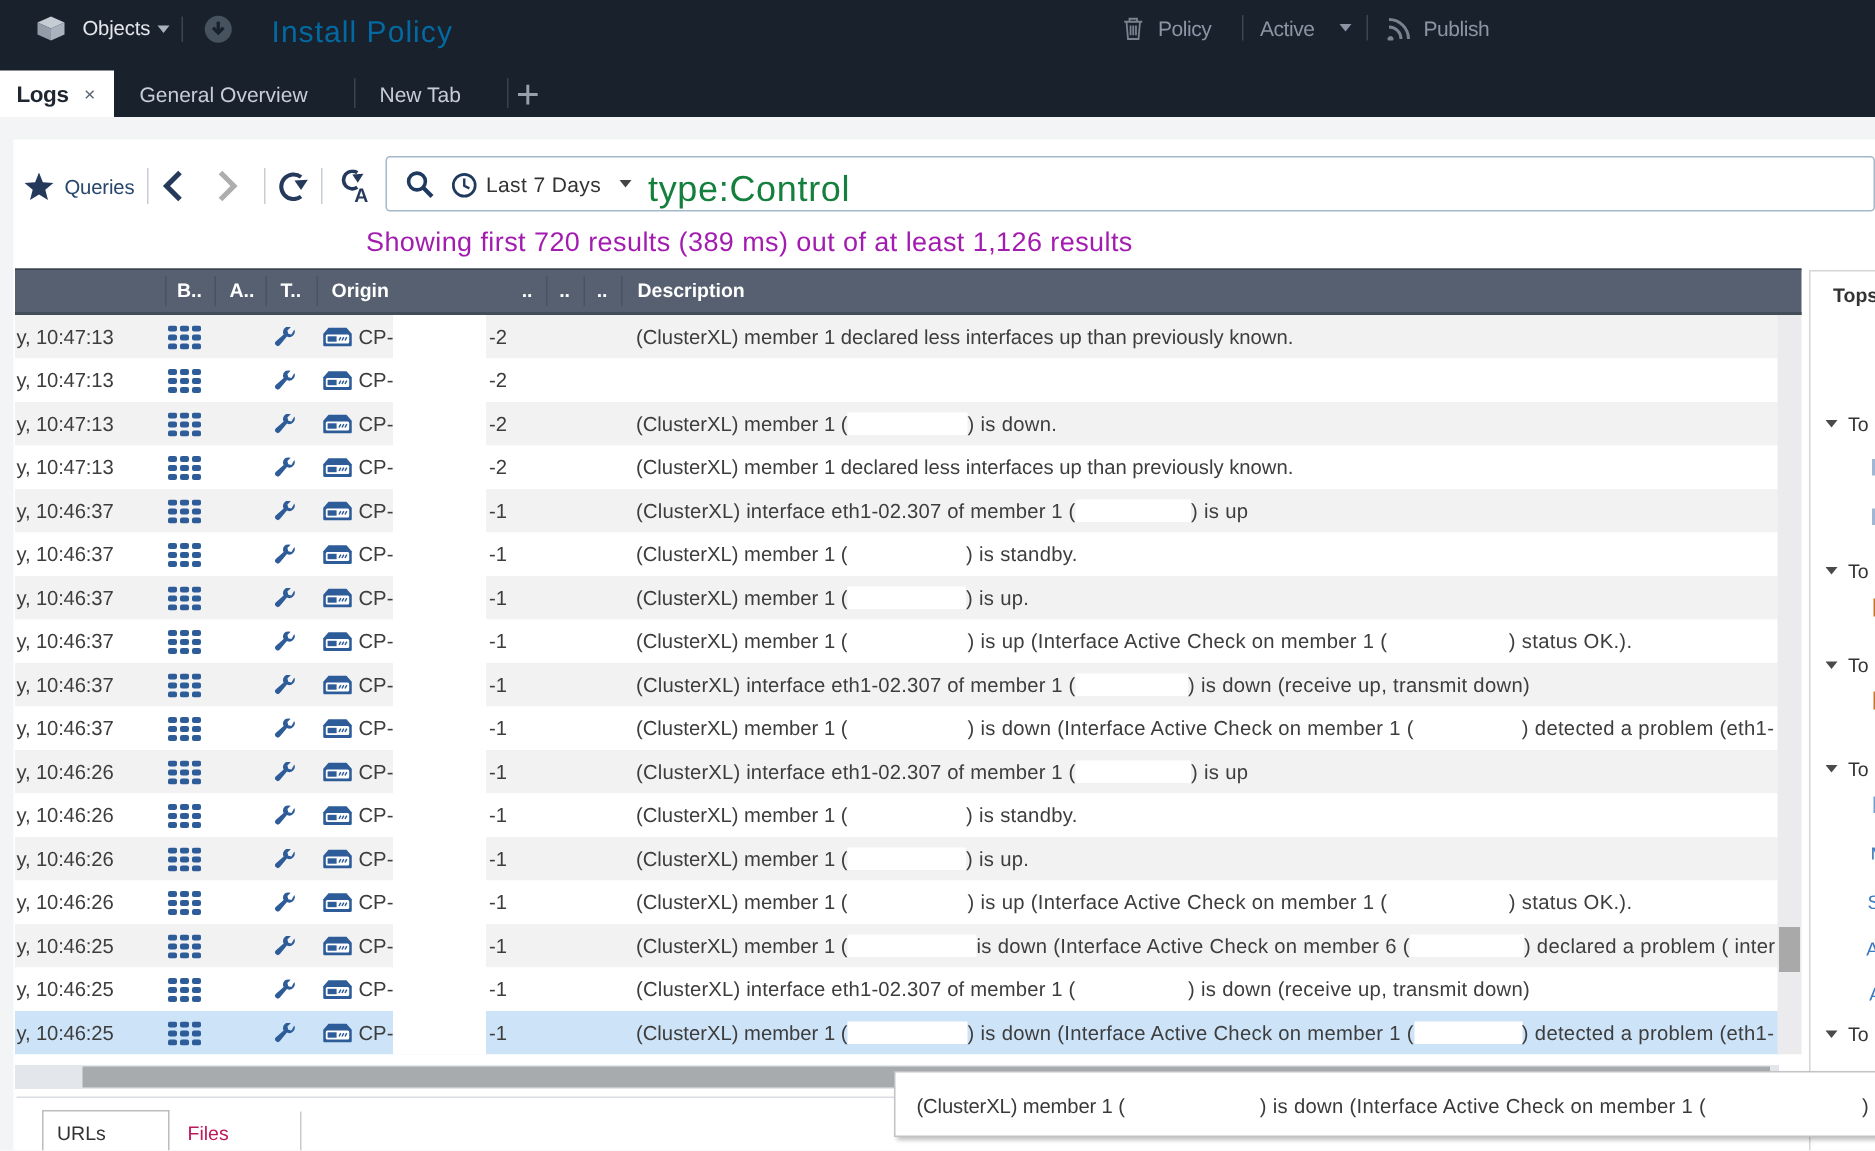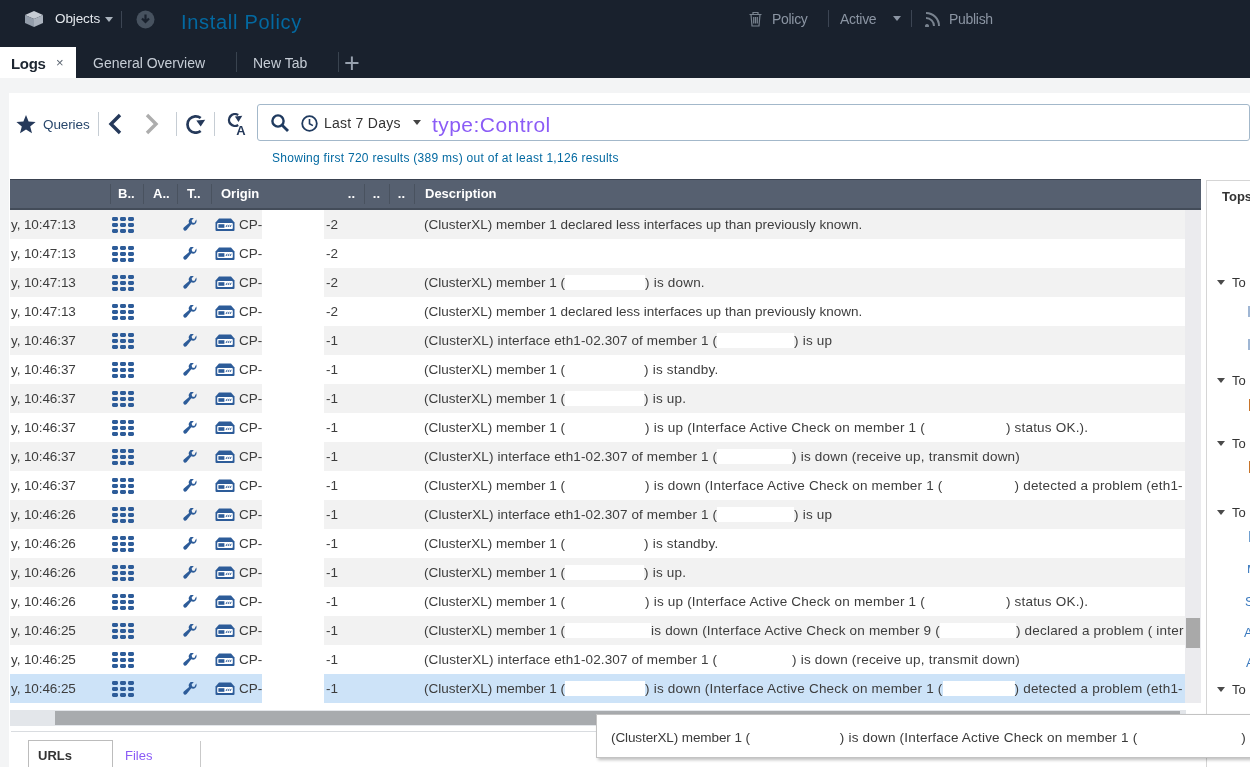--- a/index.html
+++ b/index.html
@@ -83,23 +83,23 @@
     <svg width="20" height="20" viewBox="0 0 20 20" style="position:absolute;left:12px;top:8px">
 <circle cx="8" cy="8" r="5.6" stroke="#1f3a5f" stroke-width="2.4" fill="none"></circle>
 <path d="M12.2 12.2 L18 18" stroke="#1f3a5f" stroke-width="2.8"></path>
 </svg>
     <svg width="17" height="17" viewBox="0 0 17 17" style="position:absolute;left:43px;top:10px">
 <circle cx="8.5" cy="8.5" r="7.3" stroke="#1f3a5f" stroke-width="1.8" fill="none"></circle>
 <path d="M8.5 4 v4.8 l3.4 1.8" stroke="#1f3a5f" stroke-width="1.6" fill="none"></path>
 </svg>
     <div class="abs" style="left:66px;top:10px;font-size:14px;letter-spacing:0.25px;color:#333">Last 7 Days</div>
 <div class="abs" style="left:155px;top:15px;width:0;height:0;border-left:4.5px solid transparent;border-right:4.5px solid transparent;border-top:5px solid #444"></div>
-<div class="abs" style="left:174px;top:8px;font-size:21px;letter-spacing:0.45px;color:#8b5cf6">type:Control</div>
+<div class="abs" style="left:174px;top:8px;font-size:24px;letter-spacing:0.45px;color:#15803d">type:Control</div>
 </div>
-<div class="abs" style="left:272px;top:151px;font-size:12px;letter-spacing:0.28px;color:#0369a1">Showing first 720 results (389 ms) out of at least 1,126 results</div>
+<div class="abs" style="left:244px;top:151px;font-size:18px;letter-spacing:0.28px;color:#a21caf">Showing first 720 results (389 ms) out of at least 1,126 results</div>
 <div class="abs" style="left:10px;top:179px;width:1191px;height:31px;background:#566070;border-top:1px solid #3a4250;border-bottom:2px solid #434c59">
 <div class="hsep" style="left:100px"></div>
 <div class="hsep" style="left:133px"></div>
 <div class="hsep" style="left:167px"></div>
 <div class="hsep" style="left:201px"></div>
 <div class="hsep" style="left:354px"></div>
 <div class="hsep" style="left:379px"></div>
 <div class="hsep" style="left:404px"></div>
 <div class="hlbl" style="left:108px">B..</div>
 <div class="hlbl" style="left:143px">A..</div>
@@ -520,21 +520,21 @@
 <path d="M13.2 1.6 a3.6 3.6 0 0 1 -4.9 4.7 L3.6 12 a1.8 1.8 0 0 1 -2.8 -2.4 l5.3 -4.6 a3.6 3.6 0 0 1 4.7 -4.9 l-2.2 2.3 l0.6 2.1 l2.1 0.5 z" fill="#2d5c99"></path>
 </svg>
     <svg class="ai" width="20" height="13" viewBox="0 0 20 13">
 <path d="M4 0.5 h12 l3.5 4 v7.5 a1 1 0 0 1 -1 1 h-17 a1 1 0 0 1 -1 -1 v-7.5 z" fill="#2d5c99"></path>
 <rect x="2.2" y="5" width="15.6" height="6" rx="1" fill="#fff"></rect>
 <rect x="3.4" y="6.2" width="6" height="3.6" fill="#2d5c99"></rect>
 <path d="M11 9 l1.2-2.2 M13 9 l1.2-2.2 M15 9 l1.2-2.2" stroke="#2d5c99" stroke-width="1" fill="none"></path>
 </svg>
     <span class="cp">CP-</span>
     <span class="vv">-1</span>
-    <span class="ds">(ClusterXL) member 1 (<span class="rb" style="width:86px;height:15px"></span><span class="s2">is down (Interface Active Check on member 9 (</span><span class="rb" style="width:76px;height:15px"></span><span class="s2">) declared a problem ( inter</span></span>
+    <span class="ds">(ClusterXL) member 1 (<span class="rb" style="width:86px;height:15px"></span><span class="s2">is down (Interface Active Check on member 6 (</span><span class="rb" style="width:76px;height:15px"></span><span class="s2">) declared a problem ( inter</span></span>
   </div>
 <div class="row" style="top:645px;background:#fff">
     <span class="t">y, 10:46:25</span>
     <svg class="gi" width="22" height="16" viewBox="0 0 22 16">
 <g fill="#2d5c99">
 <rect x="0" y="0" width="6" height="4" rx="1.4"></rect>
         <rect x="8" y="0" width="6" height="4" rx="1.4"></rect>
         <rect x="16" y="0" width="6" height="4" rx="1.4"></rect>
 <rect x="0" y="6" width="6" height="4" rx="1.4"></rect>
         <rect x="8" y="6" width="6" height="4" rx="1.4"></rect>
@@ -587,22 +587,22 @@
   </div>
 <div class="abs" style="left:262px;top:210px;width:62px;height:493px;background:#fff"></div>
 <div class="abs" style="left:1185px;top:210px;width:16px;height:493px;background:#ebebee"></div>
 <div class="abs" style="left:1186px;top:618px;width:14px;height:30px;background:#a9a9a9"></div>
 <div class="abs" style="left:10px;top:703px;width:1191px;height:7px;background:#fff"></div>
 <div class="abs" style="left:10px;top:710px;width:1176px;height:16px;background:#e3e6ea"></div>
 <div class="abs" style="left:55px;top:711px;width:1125px;height:14px;background:#a8abae"></div>
 <div class="abs" style="left:10px;top:726px;width:1240px;height:41px;background:#fff"></div>
 <div class="abs" style="left:11px;top:731px;width:1239px;height:1px;background:#d9dce0"></div>
 <div class="abs" style="left:28px;top:740px;width:85px;height:27px;background:#fff;border:1px solid #bcbcbc;border-bottom:none"></div>
-<div class="abs" style="left:38px;top:748px;font-size:13px;font-weight:bold;color:#333">URLs</div>
-<div class="abs" style="left:125px;top:748px;font-size:13px;color:#8b5cf6">Files</div>
+<div class="abs" style="left:38px;top:748px;font-size:13px;font-weight:normal;color:#333">URLs</div>
+<div class="abs" style="left:125px;top:748px;font-size:13px;color:#be185d">Files</div>
 <div class="abs" style="left:200px;top:741px;width:1px;height:26px;background:#c9c9c9"></div>
 <div class="abs" style="left:1206px;top:180px;width:44px;height:587px;background:#fff;border-left:1px solid #d5d5d5;border-top:1px solid #d5d5d5"></div>
 <div class="abs" style="left:1222px;top:189px;font-size:13px;font-weight:bold;color:#333;width:28px;overflow:hidden;white-space:nowrap">Tops</div>
 <div class="ritem" style="top:275px"><span class="tri"></span>To</div>
 <div class="ritem" style="top:373px"><span class="tri"></span>To</div>
 <div class="ritem" style="top:436px"><span class="tri"></span>To</div>
 <div class="ritem" style="top:505px"><span class="tri"></span>To</div>
 <div class="ritem" style="top:682px"><span class="tri"></span>To</div>
 <div class="abs" style="left:1248px;top:306px;width:2px;height:11px;background:#9fb6d4"></div>
 <div class="abs" style="left:1248px;top:339px;width:2px;height:11px;background:#9fb6d4"></div>

